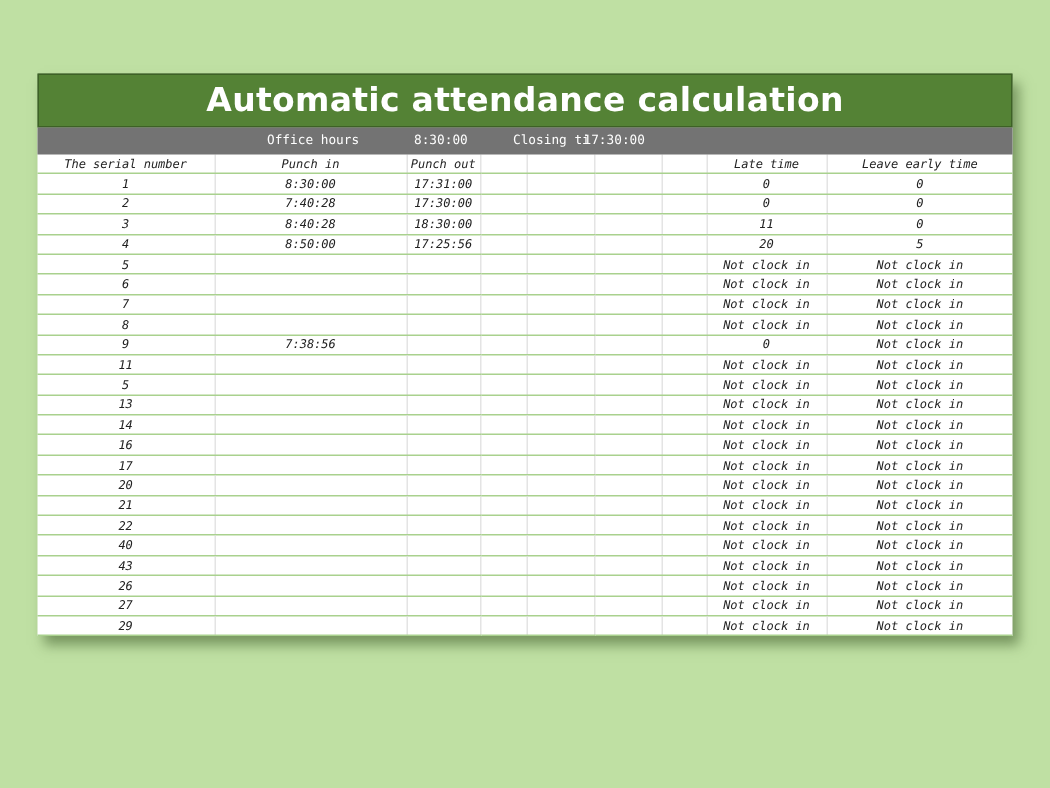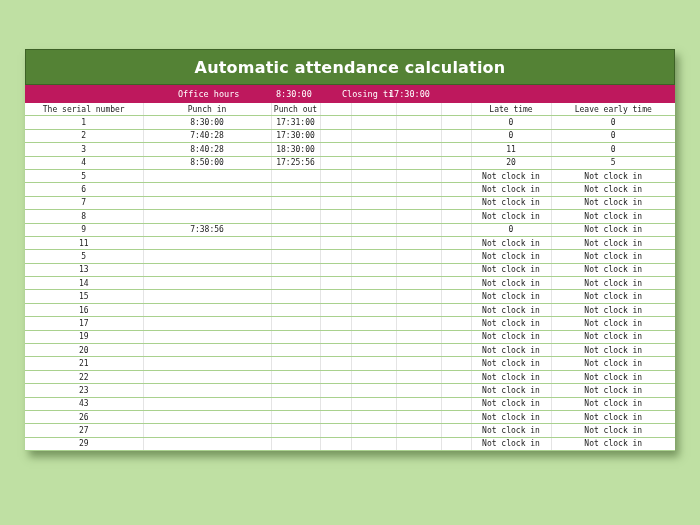--- a/index.html
+++ b/index.html
@@ -19,35 +19,36 @@
   }
   .title-bar {
     height: 36px;
     background: #548235;
     border: 1px solid #3d6126;
     box-sizing: border-box;
     display: flex; align-items: center; justify-content: center;
     color: #ffffff;
     font-family: "DejaVu Sans", "Liberation Sans", sans-serif;
     font-weight: bold;
-    font-size: 16px;
+    font-size: 22px;
     letter-spacing: 0.2px;
   }
   .sub-bar {
     height: 18px;
-    background: #be185d;
+    background: #737373;
     position: relative;
     color: #ffffff;
     font-size: 8.5px;
   }
   .sub-bar span { position: absolute; top: 4px; white-space: nowrap; }
   table {
     border-collapse: collapse;
     table-layout: fixed;
     width: 650px;
+    font-style: italic;
   }
   td {
     height: 12.4px;
     padding: 0;
     font-size: 8px;
     line-height: 11px;
     text-align: center;
     color: #222;
     border-right: 1px solid #e4e4e4;
     border-bottom: 1.5px solid #a9d18e;
@@ -231,31 +232,20 @@
           <td></td>
           <td></td>
           <td></td>
           <td></td>
           <td></td>
           <td></td>
           <td>Not clock in</td>
           <td>Not clock in</td>
         </tr>
         <tr>
-          <td>15</td>
-          <td></td>
-          <td></td>
-          <td></td>
-          <td></td>
-          <td></td>
-          <td></td>
-          <td>Not clock in</td>
-          <td>Not clock in</td>
-        </tr>
-        <tr>
           <td>16</td>
           <td></td>
           <td></td>
           <td></td>
           <td></td>
           <td></td>
           <td></td>
           <td>Not clock in</td>
           <td>Not clock in</td>
         </tr>
@@ -264,31 +254,20 @@
           <td></td>
           <td></td>
           <td></td>
           <td></td>
           <td></td>
           <td></td>
           <td>Not clock in</td>
           <td>Not clock in</td>
         </tr>
         <tr>
-          <td>19</td>
-          <td></td>
-          <td></td>
-          <td></td>
-          <td></td>
-          <td></td>
-          <td></td>
-          <td>Not clock in</td>
-          <td>Not clock in</td>
-        </tr>
-        <tr>
           <td>20</td>
           <td></td>
           <td></td>
           <td></td>
           <td></td>
           <td></td>
           <td></td>
           <td>Not clock in</td>
           <td>Not clock in</td>
         </tr>
@@ -308,21 +287,21 @@
           <td></td>
           <td></td>
           <td></td>
           <td></td>
           <td></td>
           <td></td>
           <td>Not clock in</td>
           <td>Not clock in</td>
         </tr>
         <tr>
-          <td>23</td>
+          <td>40</td>
           <td></td>
           <td></td>
           <td></td>
           <td></td>
           <td></td>
           <td></td>
           <td>Not clock in</td>
           <td>Not clock in</td>
         </tr>
         <tr>

